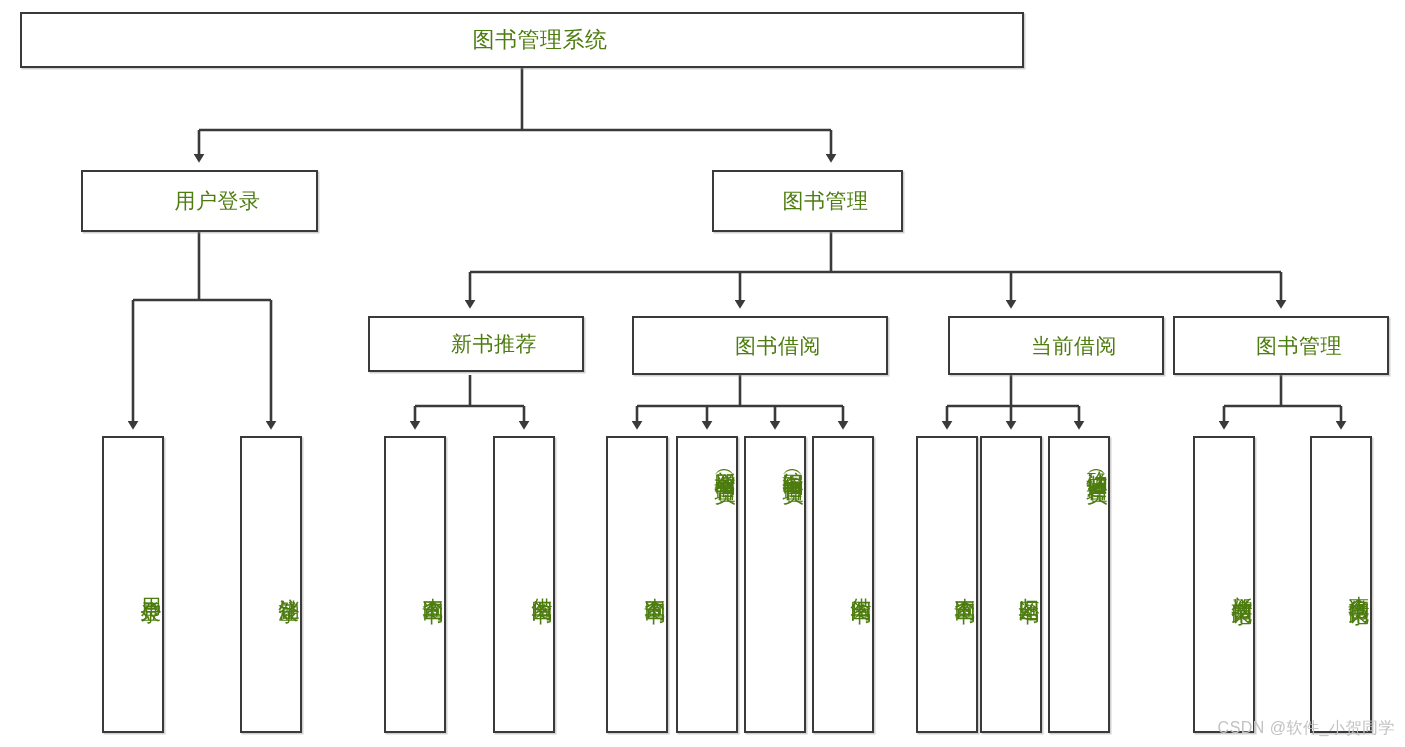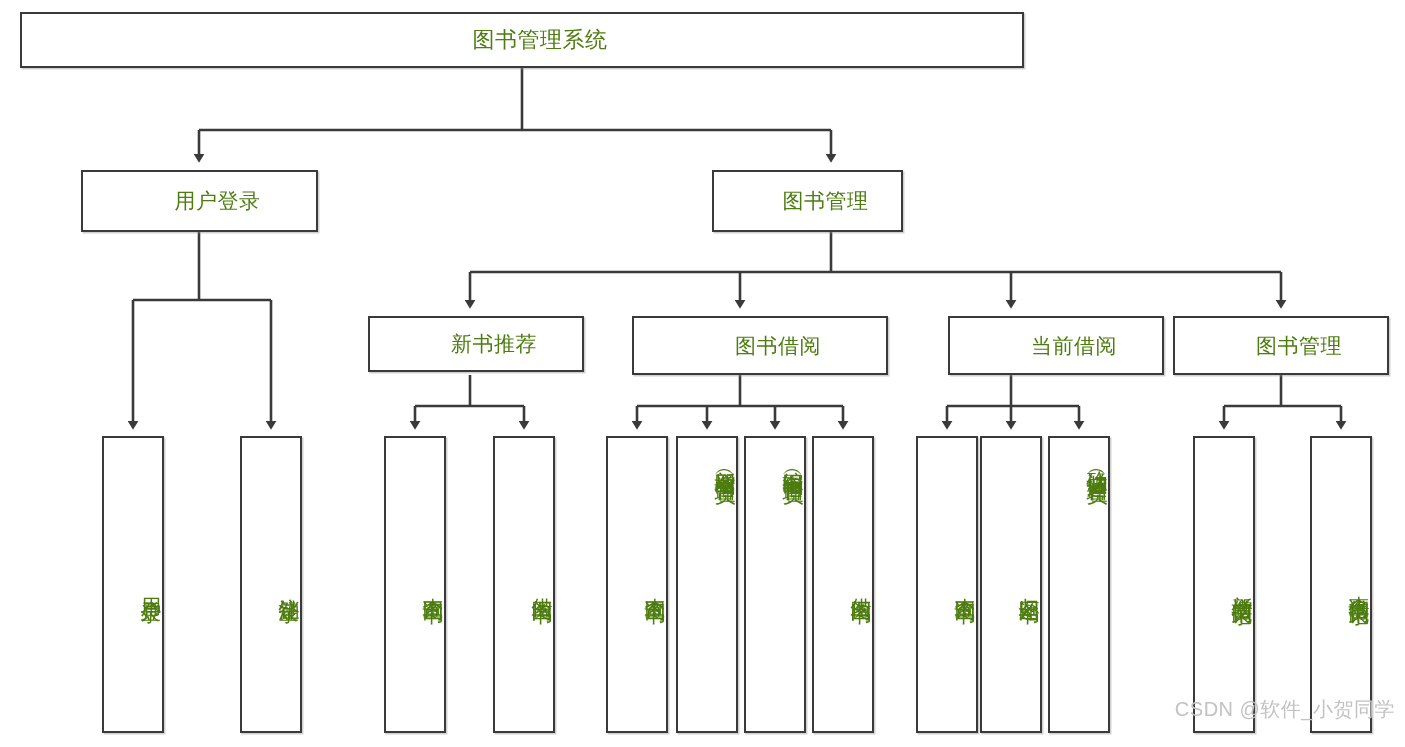--- a/index.html
+++ b/index.html
@@ -66,22 +66,22 @@
     letter-spacing: 2px;
     text-align: left;
   }
   .node.vertical.short {
     align-items: center;
     padding-top: 0;
   }
   #watermark {
     position: absolute;
     right: 10px;
-    bottom: 24px;
-    font-size: 20px;
+    bottom: 8px;
+    font-size: 16px;
     color: #c2c2c2;
     letter-spacing: 0.5px;
     white-space: nowrap;
     user-select: none;
   }
 </style>
 </head>
 <body>
 
 <div id="diagram-root">

